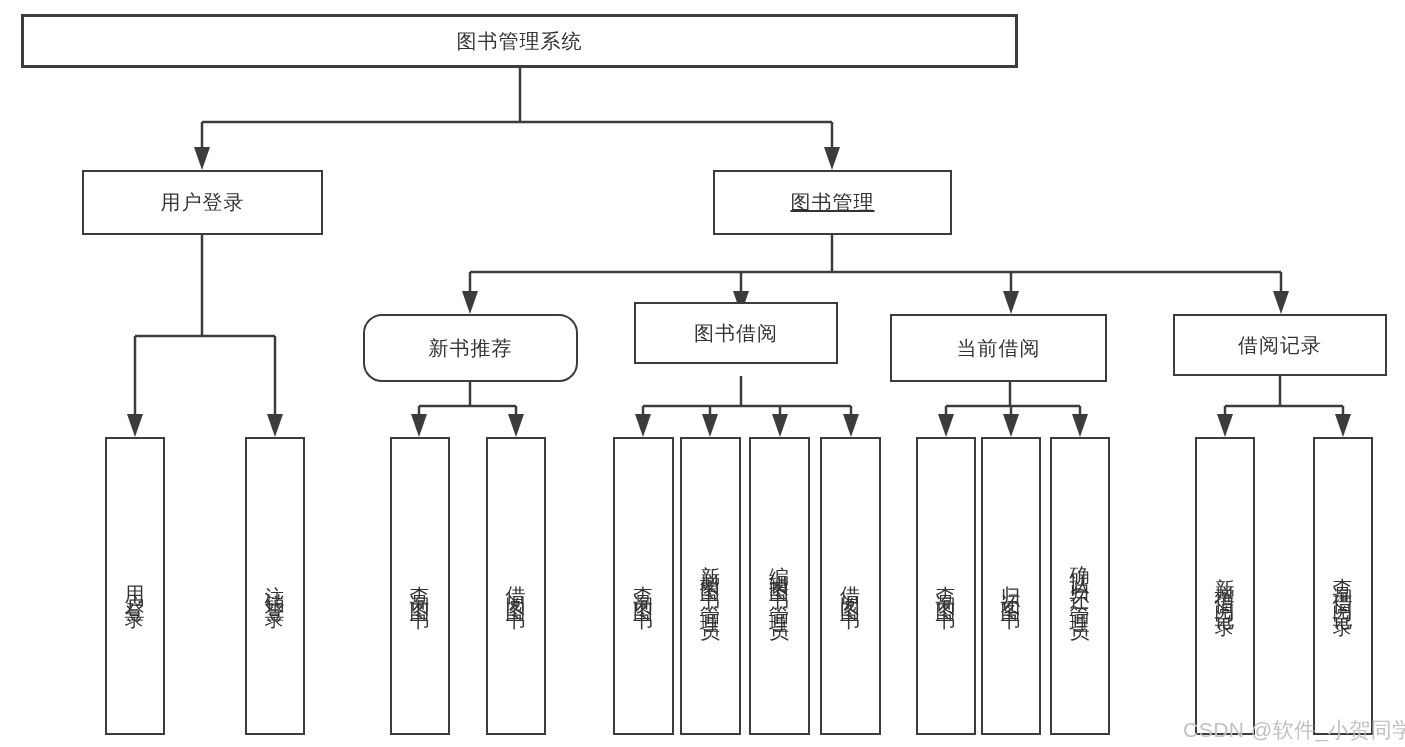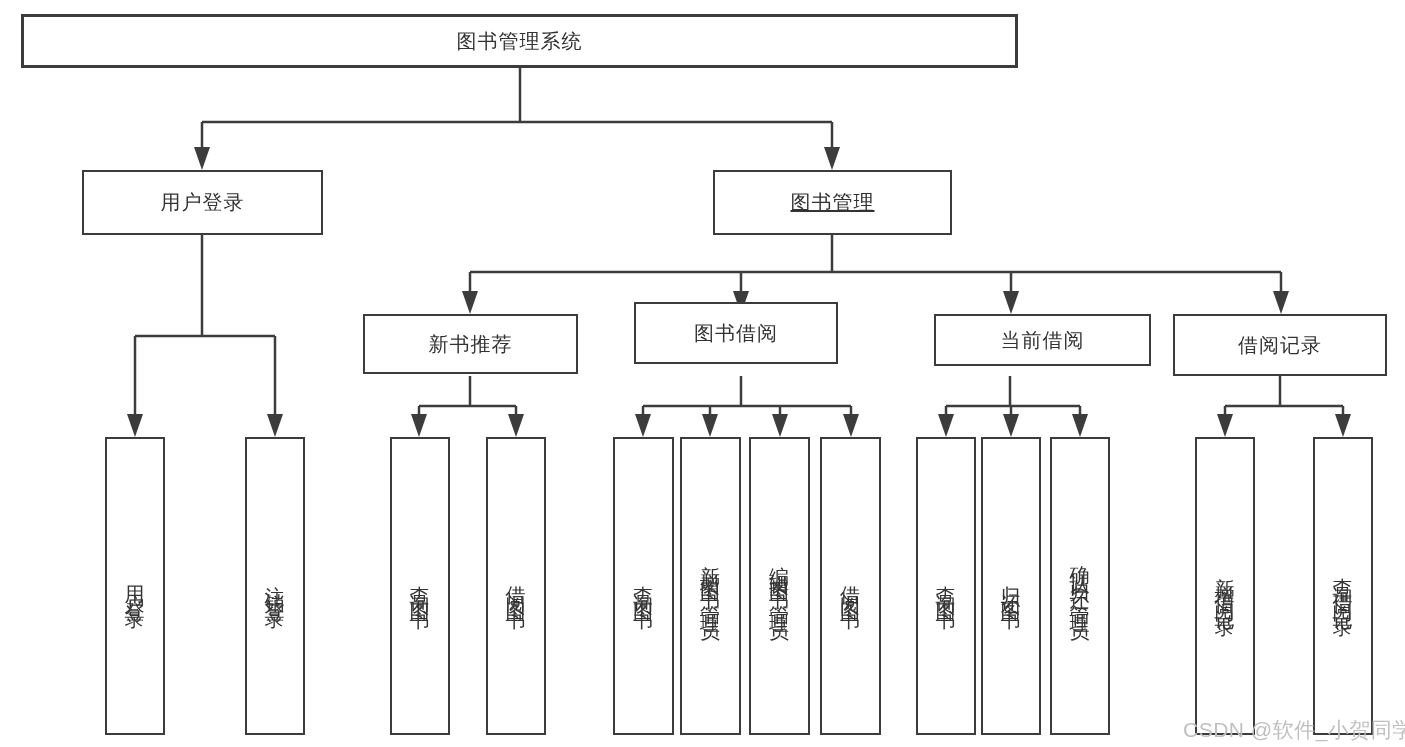--- a/index.html
+++ b/index.html
@@ -115,27 +115,27 @@
     <span>图书管理系统</span>
   </div>
 
   <div class="box hbox" style="left:82px;top:170px;width:241px;height:65px;">
     <span>用户登录</span>
   </div>
   <div class="box hbox" style="left:713px;top:170px;width:239px;height:65px;text-decoration:underline;">
     <span>图书管理</span>
   </div>
 
-  <div class="box hbox" style="left:363px;top:314px;width:215px;height:60px;">
+  <div class="box hbox" style="left:363px;top:314px;width:215px;height:68px;border-radius:19px;">
     <span>新书推荐</span>
   </div>
   <div class="box hbox" style="left:634px;top:302px;width:204px;height:62px;">
     <span>图书借阅</span>
   </div>
-  <div class="box hbox" style="left:934px;top:314px;width:217px;height:52px;">
+  <div class="box hbox" style="left:890px;top:314px;width:217px;height:68px;">
     <span>当前借阅</span>
   </div>
   <div class="box hbox" style="left:1173px;top:314px;width:214px;height:62px;">
     <span>借阅记录</span>
   </div>
 
   <div class="box vbox" style="left:105px;top:437px;width:60px;height:298px;">
     <span class="vtxt">用户登录</span>
   </div>
   <div class="box vbox" style="left:245px;top:437px;width:60px;height:298px;">

